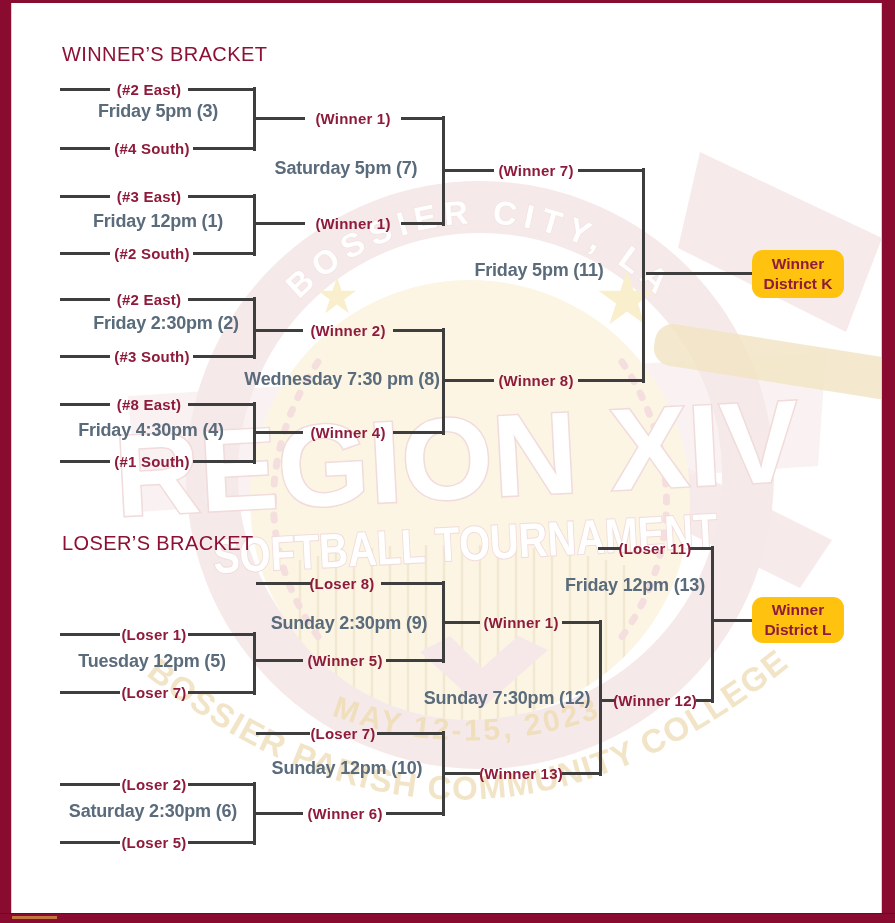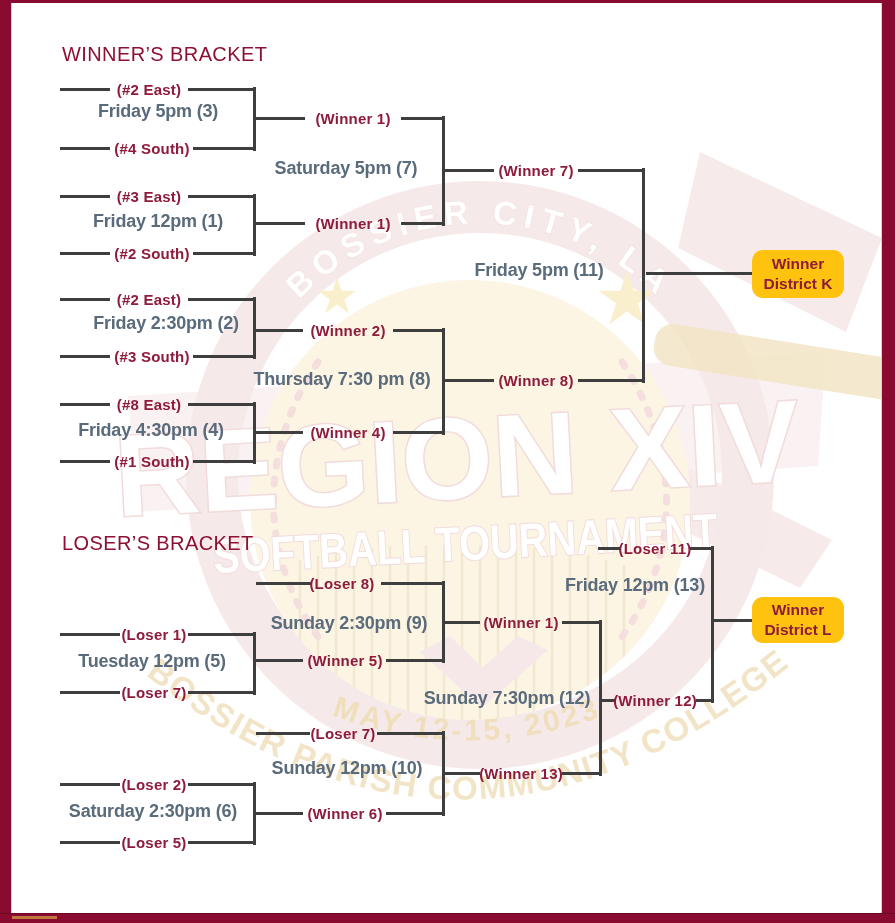--- a/index.html
+++ b/index.html
@@ -162,21 +162,21 @@
 
     <span class="lab seed" style="left:149px;top:404px">(#8 East)</span>
     <span class="lab sched" style="left:151px;top:430px">Friday 4:30pm (4)</span>
     <span class="lab seed" style="left:152px;top:461px">(#1 South)</span>
 
     <span class="lab seed" style="left:353px;top:118px">(Winner 1)</span>
     <span class="lab sched" style="left:346px;top:168px">Saturday 5pm (7)</span>
     <span class="lab seed" style="left:353px;top:223px">(Winner 1)</span>
 
     <span class="lab seed" style="left:348px;top:330px">(Winner 2)</span>
-    <span class="lab sched" style="left:342px;top:379px">Thursday 7:30 pm (8)</span>
+    <span class="lab sched" style="left:342px;top:379px">Wednesday 7:30 pm (8)</span>
     <span class="lab seed" style="left:348px;top:432px">(Winner 4)</span>
 
     <span class="lab seed" style="left:536px;top:170px">(Winner 7)</span>
     <span class="lab sched" style="left:539px;top:270px">Friday 5pm (11)</span>
     <span class="lab seed" style="left:536px;top:380px">(Winner 8)</span>
 
     <div class="champ" style="left:752px;top:250px;height:48px">
       <span>Winner</span>
       <span>District K</span>
     </div>

